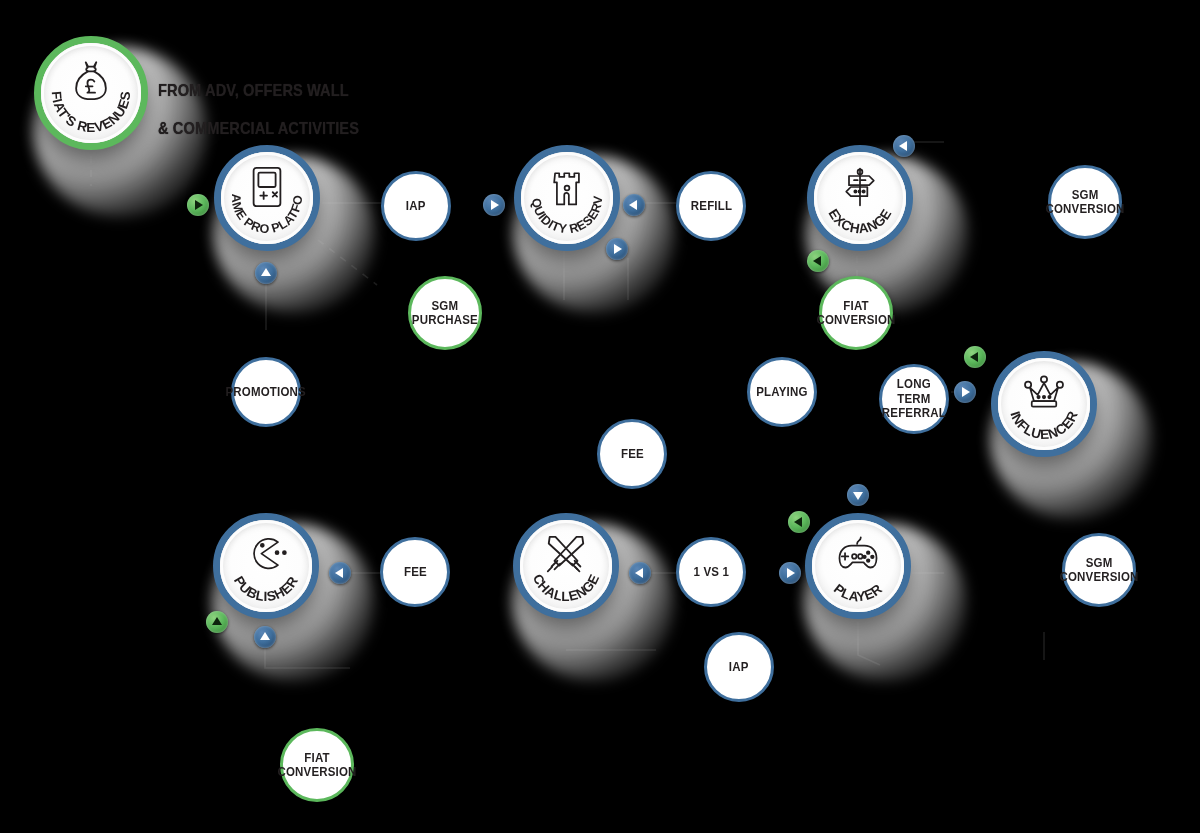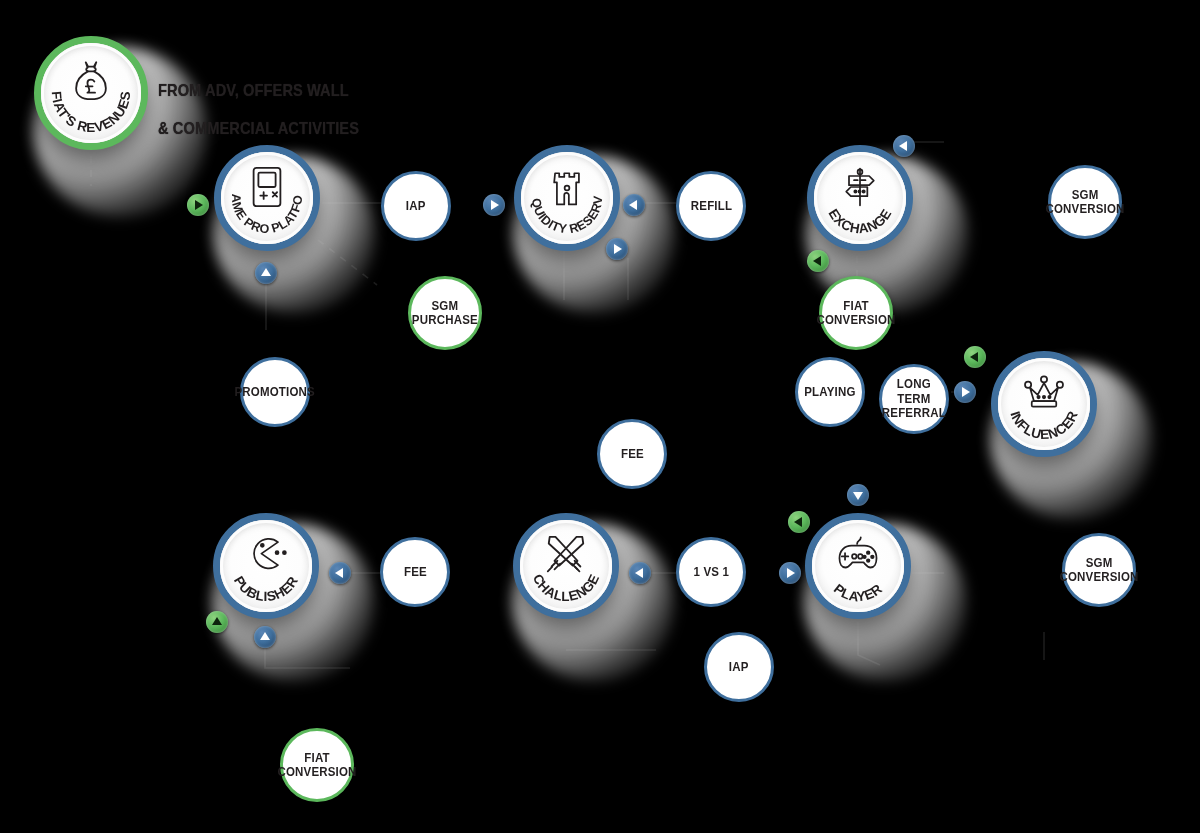--- a/index.html
+++ b/index.html
@@ -294,36 +294,36 @@
             <text font-size="13.5"><textPath href="#arc-player" xlink:href="#arc-player" startOffset="50%" text-anchor="middle">PLAYER</textPath></text>
           </svg>
         </div>
       </div>
       <div class="node leaf blue" style="left: 381px; top: 171px; width: 70px; height: 70px;">
         <span>IAP</span>
       </div>
       <div class="node leaf green" style="left: 408px; top: 276px; width: 74px; height: 74px;">
         <span>SGM<br>PURCHASE</span>
       </div>
-      <div class="node leaf blue" style="left: 231px; top: 357px; width: 70px; height: 70px; margin-left: 9px;">
+      <div class="node leaf blue" style="left: 231px; top: 357px; width: 70px; height: 70px;">
         <span>PROMOTIONS</span>
       </div>
       <div class="node leaf blue" style="left: 676px; top: 171px; width: 70px; height: 70px;">
         <span>REFILL</span>
       </div>
       <div class="node leaf blue" style="left: 597px; top: 419px; width: 70px; height: 70px;">
         <span>FEE</span>
       </div>
       <div class="node leaf green" style="left: 819px; top: 276px; width: 74px; height: 74px;">
         <span>FIAT<br>CONVERSION</span>
       </div>
       <div class="node leaf blue" style="left: 1048px; top: 165px; width: 74px; height: 74px;">
         <span>SGM<br>CONVERSION</span>
       </div>
-      <div class="node leaf blue" style="left: 795px; top: 357px; width: 70px; height: 70px;">
+      <div class="node leaf blue" style="left: 747px; top: 357px; width: 70px; height: 70px;">
         <span>PLAYING</span>
       </div>
       <div class="node leaf blue" style="left: 879px; top: 364px; width: 70px; height: 70px;">
         <span>LONG TERM<br>REFERRAL</span>
       </div>
       <div class="node leaf blue" style="left: 380px; top: 537px; width: 70px; height: 70px;">
         <span>FEE</span>
       </div>
       <div class="node leaf blue" style="left: 676px; top: 537px; width: 70px; height: 70px;">
         <span>1 VS 1</span>

